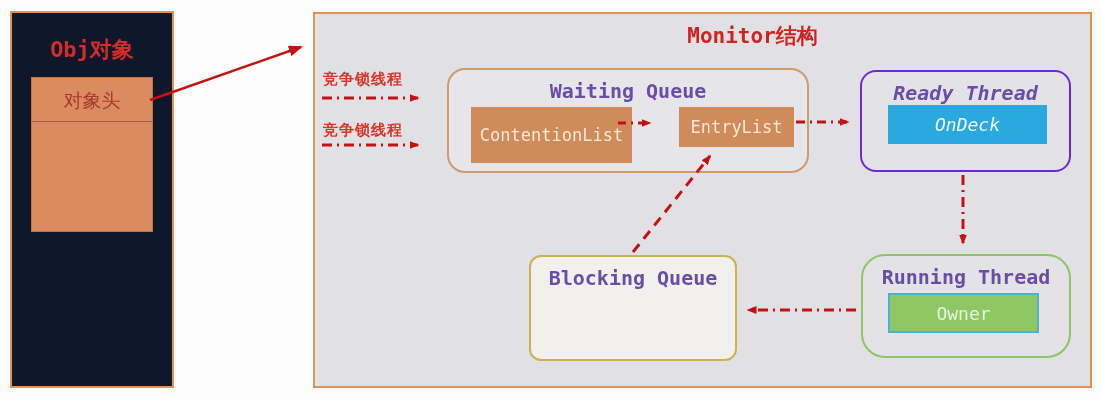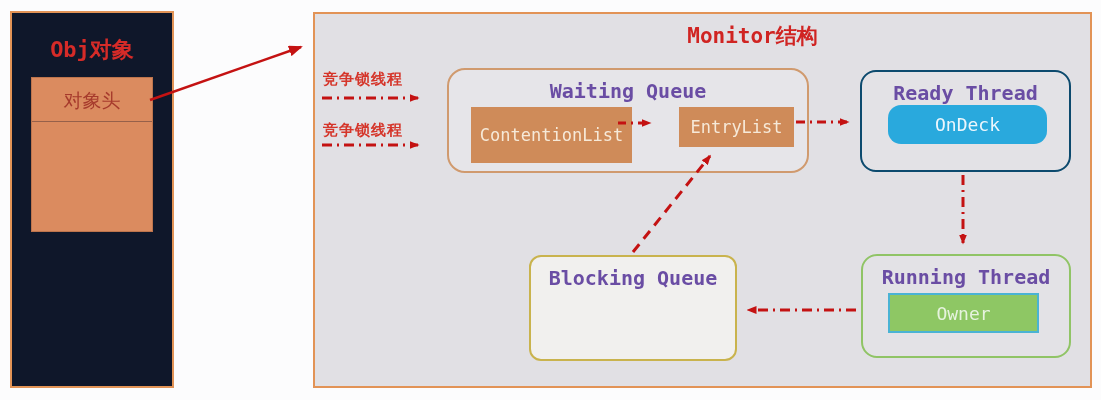--- a/index.html
+++ b/index.html
@@ -117,37 +117,37 @@
     width: 115px; height: 40px;
     background: #cf8b59;
     color: #f6e9d8;
     font-size: 17px;
   }
 
   .ready-thread {
     left: 860px; top: 70px;
     width: 211px; height: 102px;
     background: #e3e2e6;
-    border: 2px solid #0c4a6e;
+    border: 2px solid #6d28d9;
     border-radius: 16px;
+    font-style: italic;
   }
   .chip-ondeck {
     left: 26px; top: 33px;
     width: 159px; height: 39px;
     background: #29a9dd;
     color: #ecf6fc;
-    border-radius: 13px;
   }
 
   .running-thread {
     left: 861px; top: 254px;
     width: 210px; height: 104px;
     background: #e3e2e6;
     border: 2px solid #90c466;
-    border-radius: 16px;
+    border-radius: 24px;
   }
   .chip-owner {
     left: 25px; top: 37px;
     width: 151px; height: 40px;
     background: #8ec764;
     border: 2px solid #4ab3d4;
     color: #e6f3de;
   }
 
   .blocking-queue {

